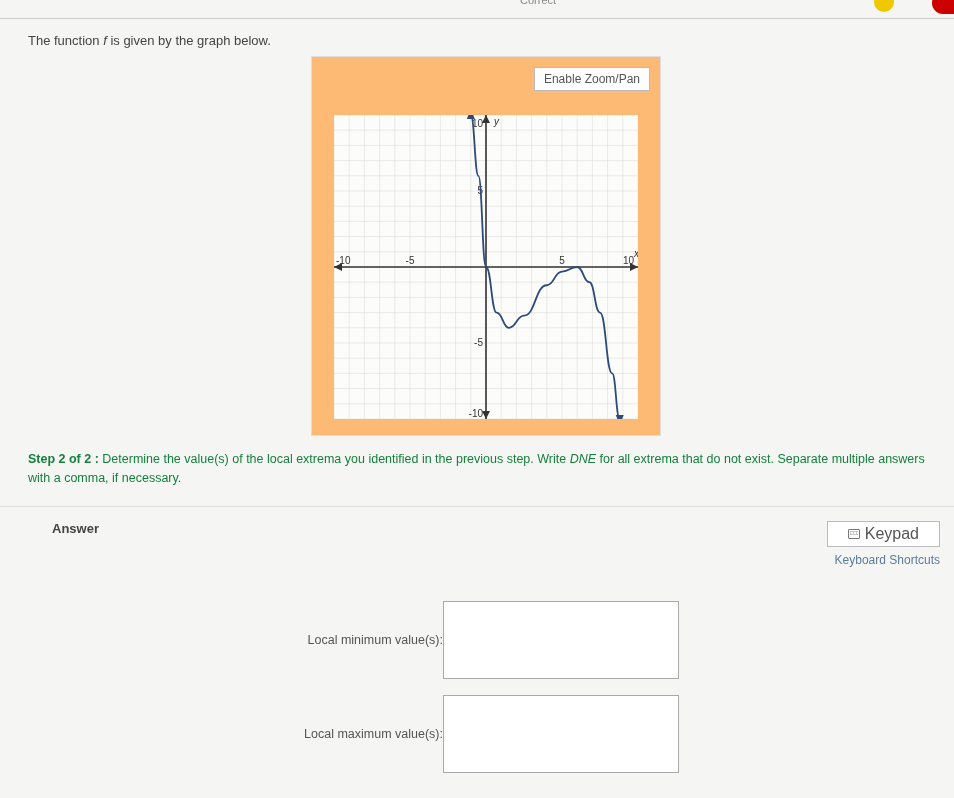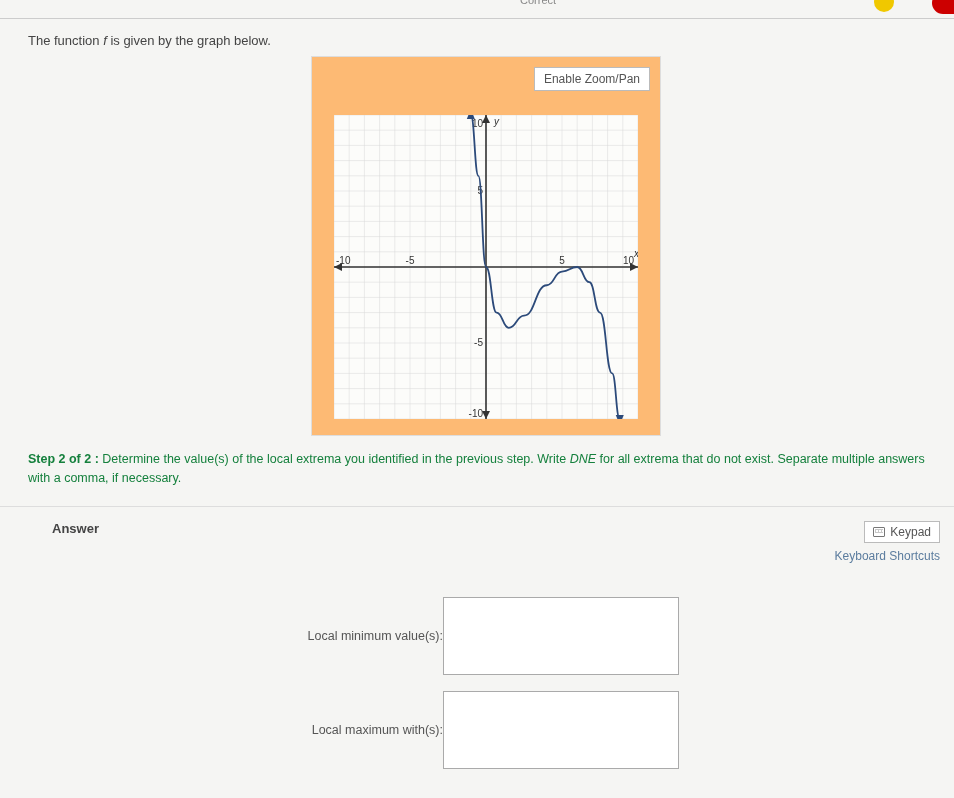--- a/index.html
+++ b/index.html
@@ -105,25 +105,25 @@
     }
     .answer-right {
       margin-left: auto;
       text-align: right;
       padding-right: 4px;
     }
     .keypad-btn {
       display: inline-flex;
       align-items: center;
       gap: 5px;
-      font-size: 12px;
+      font-size: 16px;
       color: #555;
       border: 1px solid #bbb;
       background: #fff;
-      padding: 3px 8px;
+      padding: 3px 20px;
       cursor: pointer;
     }
     .kb-shortcuts {
       font-size: 12px;
       color: #5b7c9e;
       margin-top: 6px;
       cursor: pointer;
     }
     .inputs-area {
       margin-top: 34px;
@@ -281,18 +281,18 @@
       <div class="kb-shortcuts">Keyboard Shortcuts</div>
     </div>
   </div>
 
   <div class="inputs-area">
     <div class="input-row">
       <label class="input-label">Local minimum value(s):</label>
       <textarea class="text-input" value="" style=""></textarea>
     </div>
     <div class="input-row">
-      <label class="input-label">Local maximum with(s):</label>
+      <label class="input-label">Local maximum value(s):</label>
       <textarea class="text-input" value="" style=""></textarea>
     </div>
   </div>
 
 </div>
 
 </body></html>

